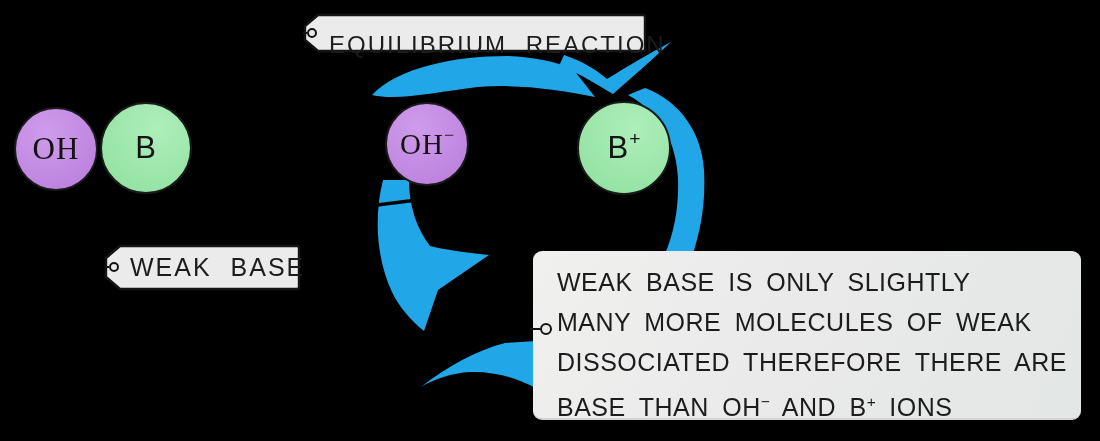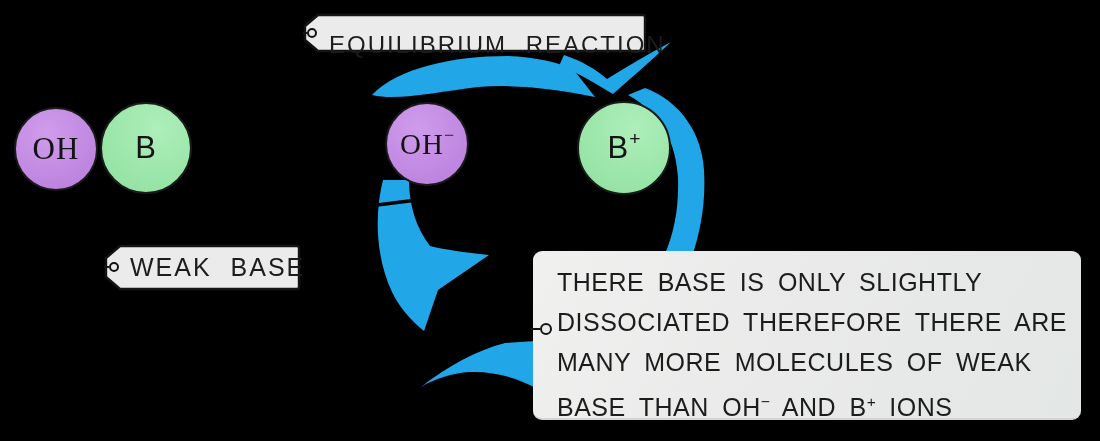--- a/index.html
+++ b/index.html
@@ -78,23 +78,23 @@
   </div>
 
   <div class="circle purple" style="left:385px;top:102px;width:84px;height:84px;font-size:29px;">
     <span><span>OH</span><sup>−</sup></span>
   </div>
   <div class="circle green" style="left:577px;top:101px;width:94px;height:94px;">
     <span><span>B</span><sup>+</sup></span>
   </div>
 
   <div id="note-box">
-    <div>THERE BASE IS ONLY SLIGHTLY</div>
+    <div>WEAK BASE IS ONLY SLIGHTLY</div>
+    <div>MANY MORE MOLECULES OF WEAK</div>
     <div>DISSOCIATED THEREFORE THERE ARE</div>
-    <div>MANY MORE MOLECULES OF WEAK</div>
     <div><span>BASE THAN OH</span><sup>−</sup>
       <span>AND B</span><sup>+</sup>
       <span>IONS</span></div>
   </div>
   <svg id="note-hole" width="28" height="18" viewBox="0 0 28 18">
     <line x1="2" y1="9" x2="12" y2="9" stroke="#141414" stroke-width="2"></line>
     <circle cx="18" cy="9" r="5" fill="#ebebeb" stroke="#141414" stroke-width="2"></circle>
   </svg>
 
 </div>

